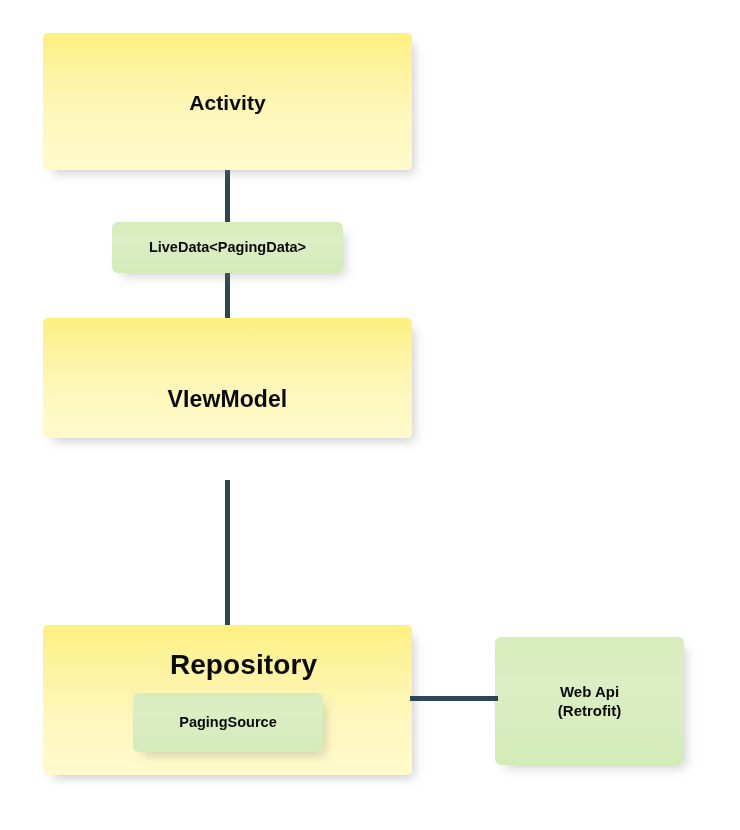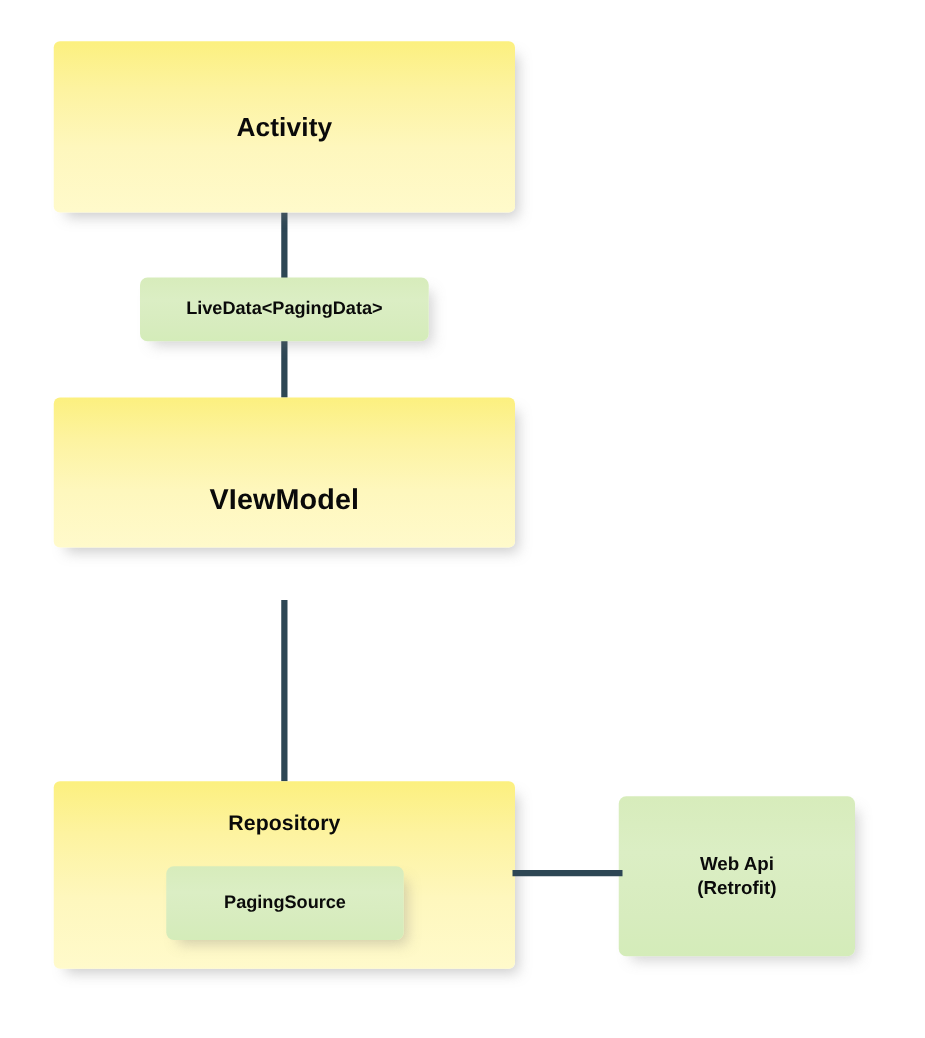--- a/index.html
+++ b/index.html
@@ -96,21 +96,21 @@
   <div class="node-green" style="left:112px; top:222px; width:231px; height:51px;">
     <span class="label-green">LiveData&lt;PagingData&gt;</span>
   </div>
 
   <div class="node-yellow" style="left:43px; top:318px; width:369px; height:120px;">
     <div class="node-title" style="top:68px; font-size:23px;">VIewModel</div>
   </div>
 
 
   <div class="node-yellow" style="left:43px; top:625px; width:369px; height:150px;">
-    <div class="node-title" style="top:24px; font-size:17px;">Repository</div>
+    <div class="node-title" style="top:24px; font-size:28px;margin-left:16px;">Repository</div>
   </div>
 
   <div class="node-green" style="left:495px; top:637px; width:189px; height:128px;">
     <span class="label-green-lg">
       <span class="stack-line">Web Api</span>
       <span class="stack-line">(Retrofit)</span>
     </span>
   </div>
 
   <div class="node-green" style="left:133px; top:693px; width:190px; height:59px; z-index:6;">

